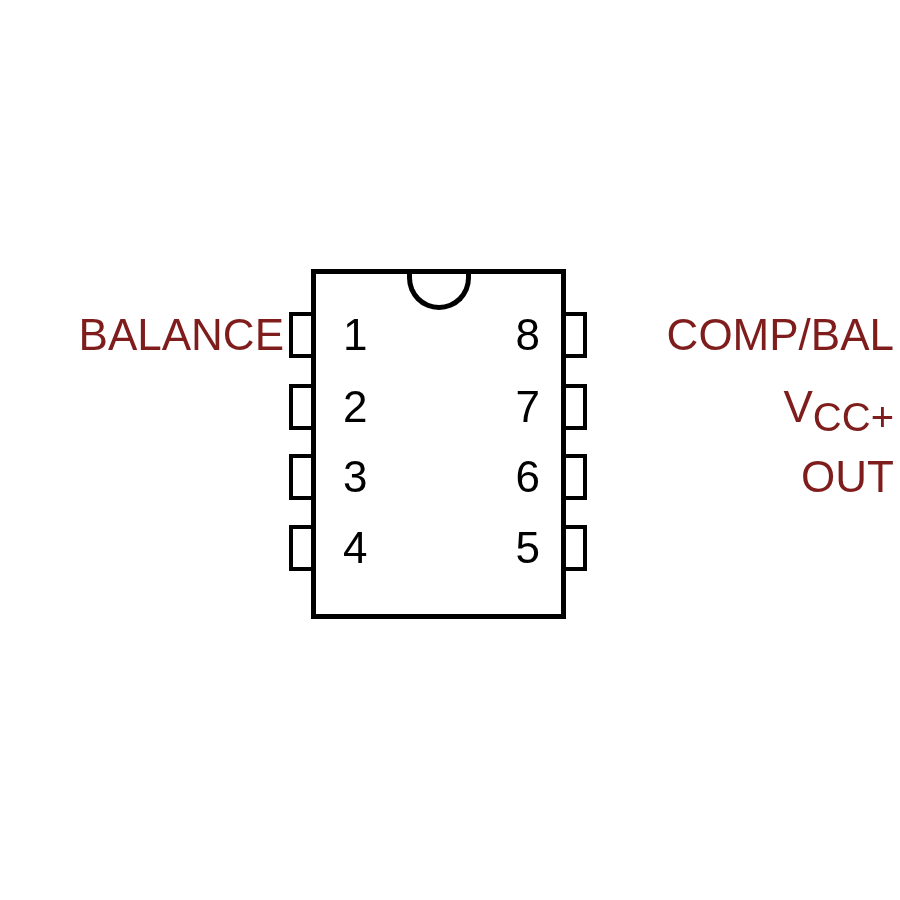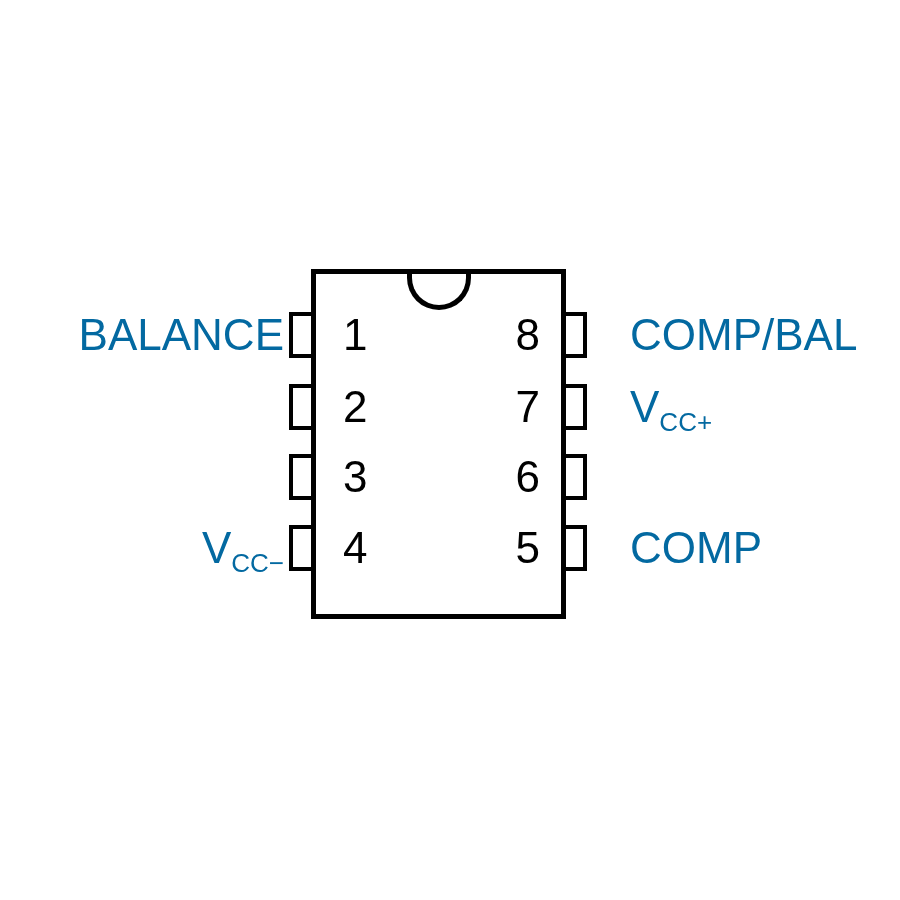--- a/index.html
+++ b/index.html
@@ -60,28 +60,27 @@
   .pin-num.left  { left: 343px; width: 70px; text-align: left; }
   .pin-num.right { left: 470px; width: 70px; text-align: right; }
 
   .pin-label {
     position: absolute;
     font-size: 44px;
     line-height: 54px;
     height: 54px;
     white-space: nowrap;
     z-index: 3;
-    color: #0369a1;
-    padding-left: 36px;
+    color: #7f1d1d;
   }
   .pin-label.left  { left: 0;     width: 284px; text-align: right; }
-  .pin-label.right { left: 594px; width: 300px; text-align: left; }
+  .pin-label.right { left: 594px; width: 300px; text-align: right; }
 
   .sub {
-    font-size: 26px;
+    font-size: 40px;
     position: relative;
     top: 9px;
   }
 </style>
 </head>
 <body>
 
 <div class="canvas">
 
   <div class="ic-body">
@@ -102,19 +101,18 @@
   <div class="pin-num left" style="top:381px">2</div>
   <div class="pin-num left" style="top:451px">3</div>
   <div class="pin-num left" style="top:522px">4</div>
 
   <div class="pin-num right" style="top:309px">8</div>
   <div class="pin-num right" style="top:381px">7</div>
   <div class="pin-num right" style="top:451px">6</div>
   <div class="pin-num right" style="top:522px">5</div>
 
   <div class="pin-label left" style="top:308px"><span>BALANCE</span><span class="sub"></span></div>
-  <div class="pin-label left" style="top:521px"><span>V</span><span class="sub">CC−</span></div>
 
   <div class="pin-label right" style="top:308px"><span>COMP/BAL</span><span class="sub"></span></div>
   <div class="pin-label right" style="top:380px"><span>V</span><span class="sub">CC+</span></div>
-  <div class="pin-label right" style="top:521px"><span>COMP</span><span class="sub"></span></div>
+  <div class="pin-label right" style="top:450px"><span>OUT</span><span class="sub"></span></div>
 
 </div>
 
 </body></html>

